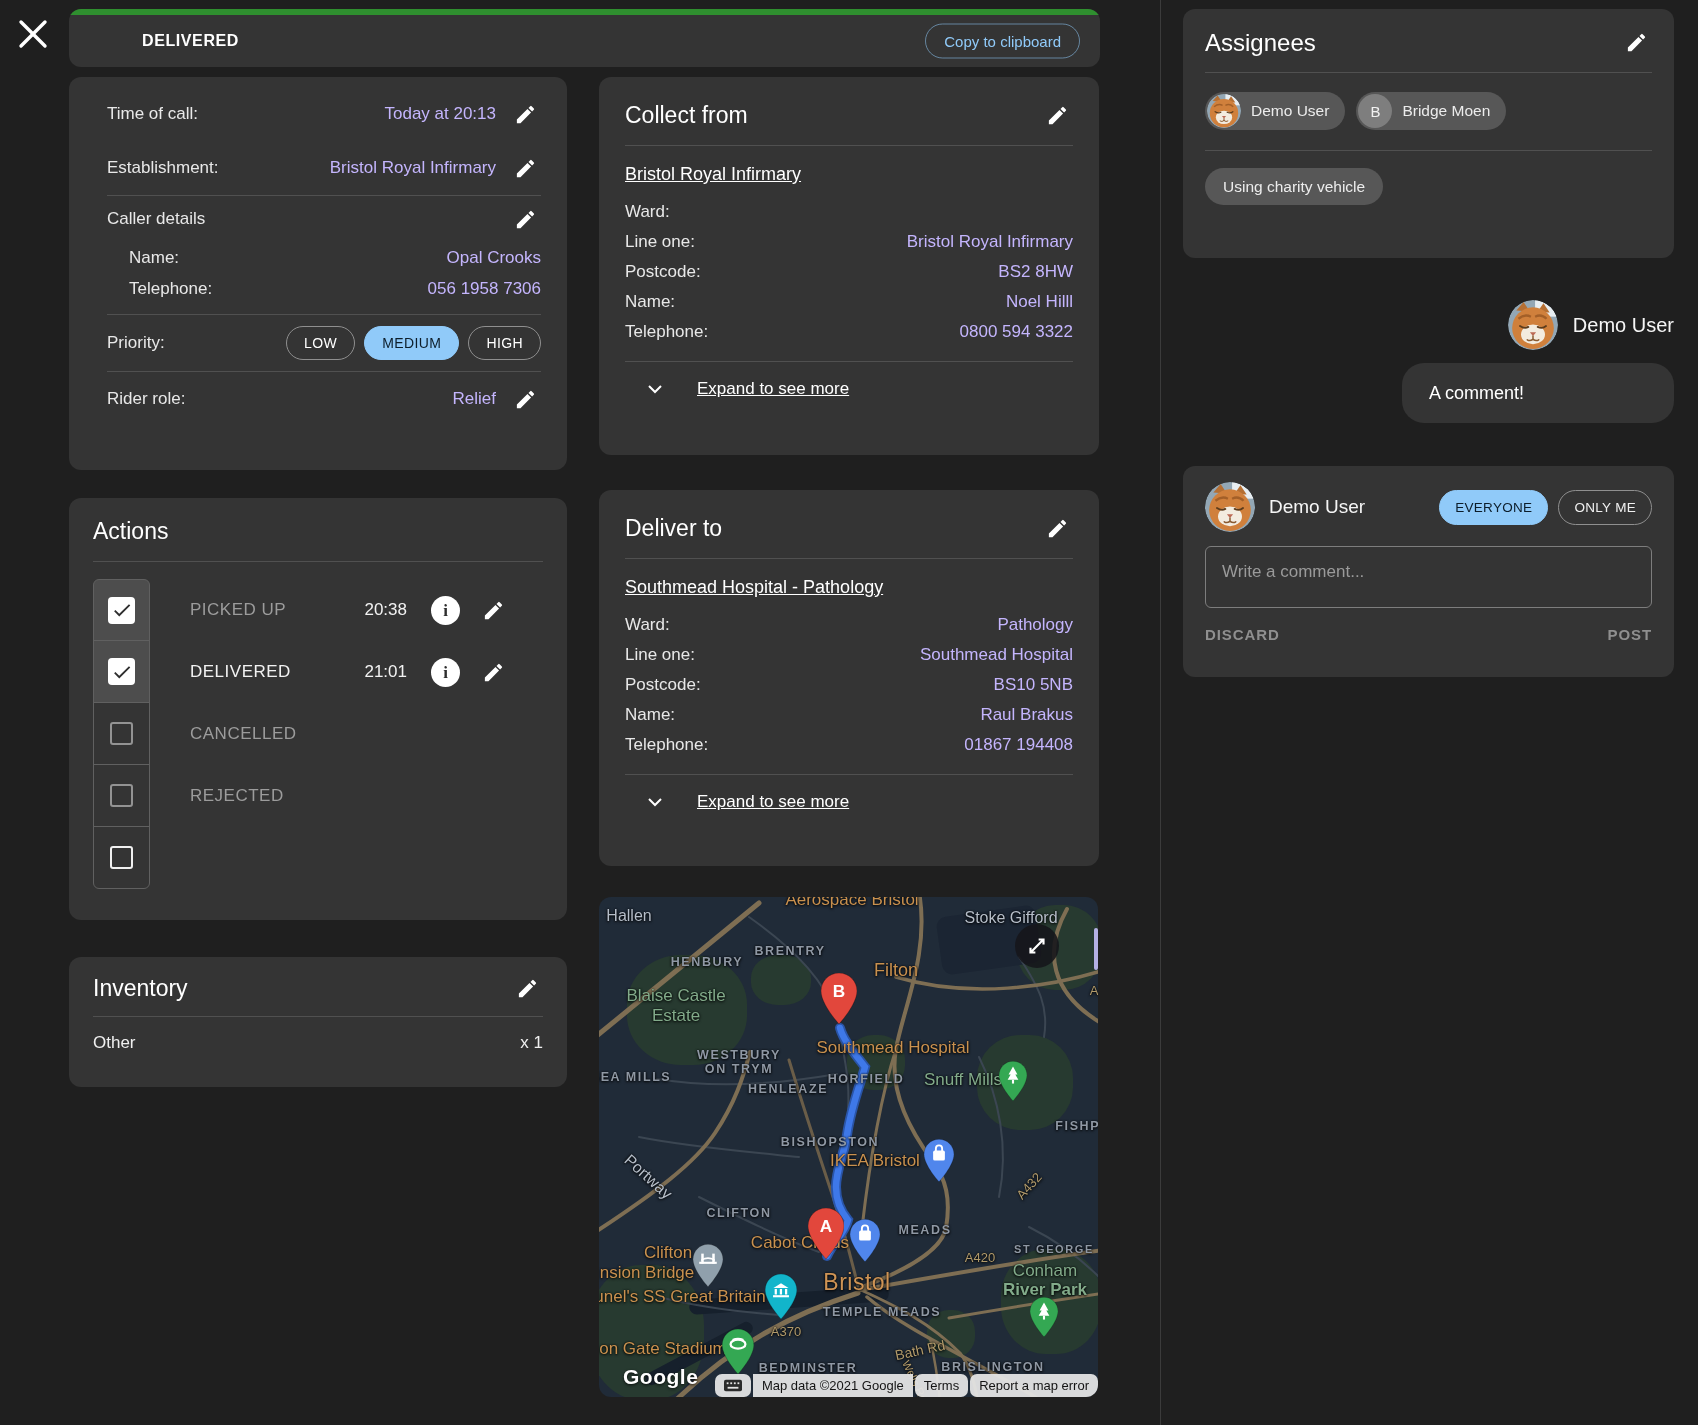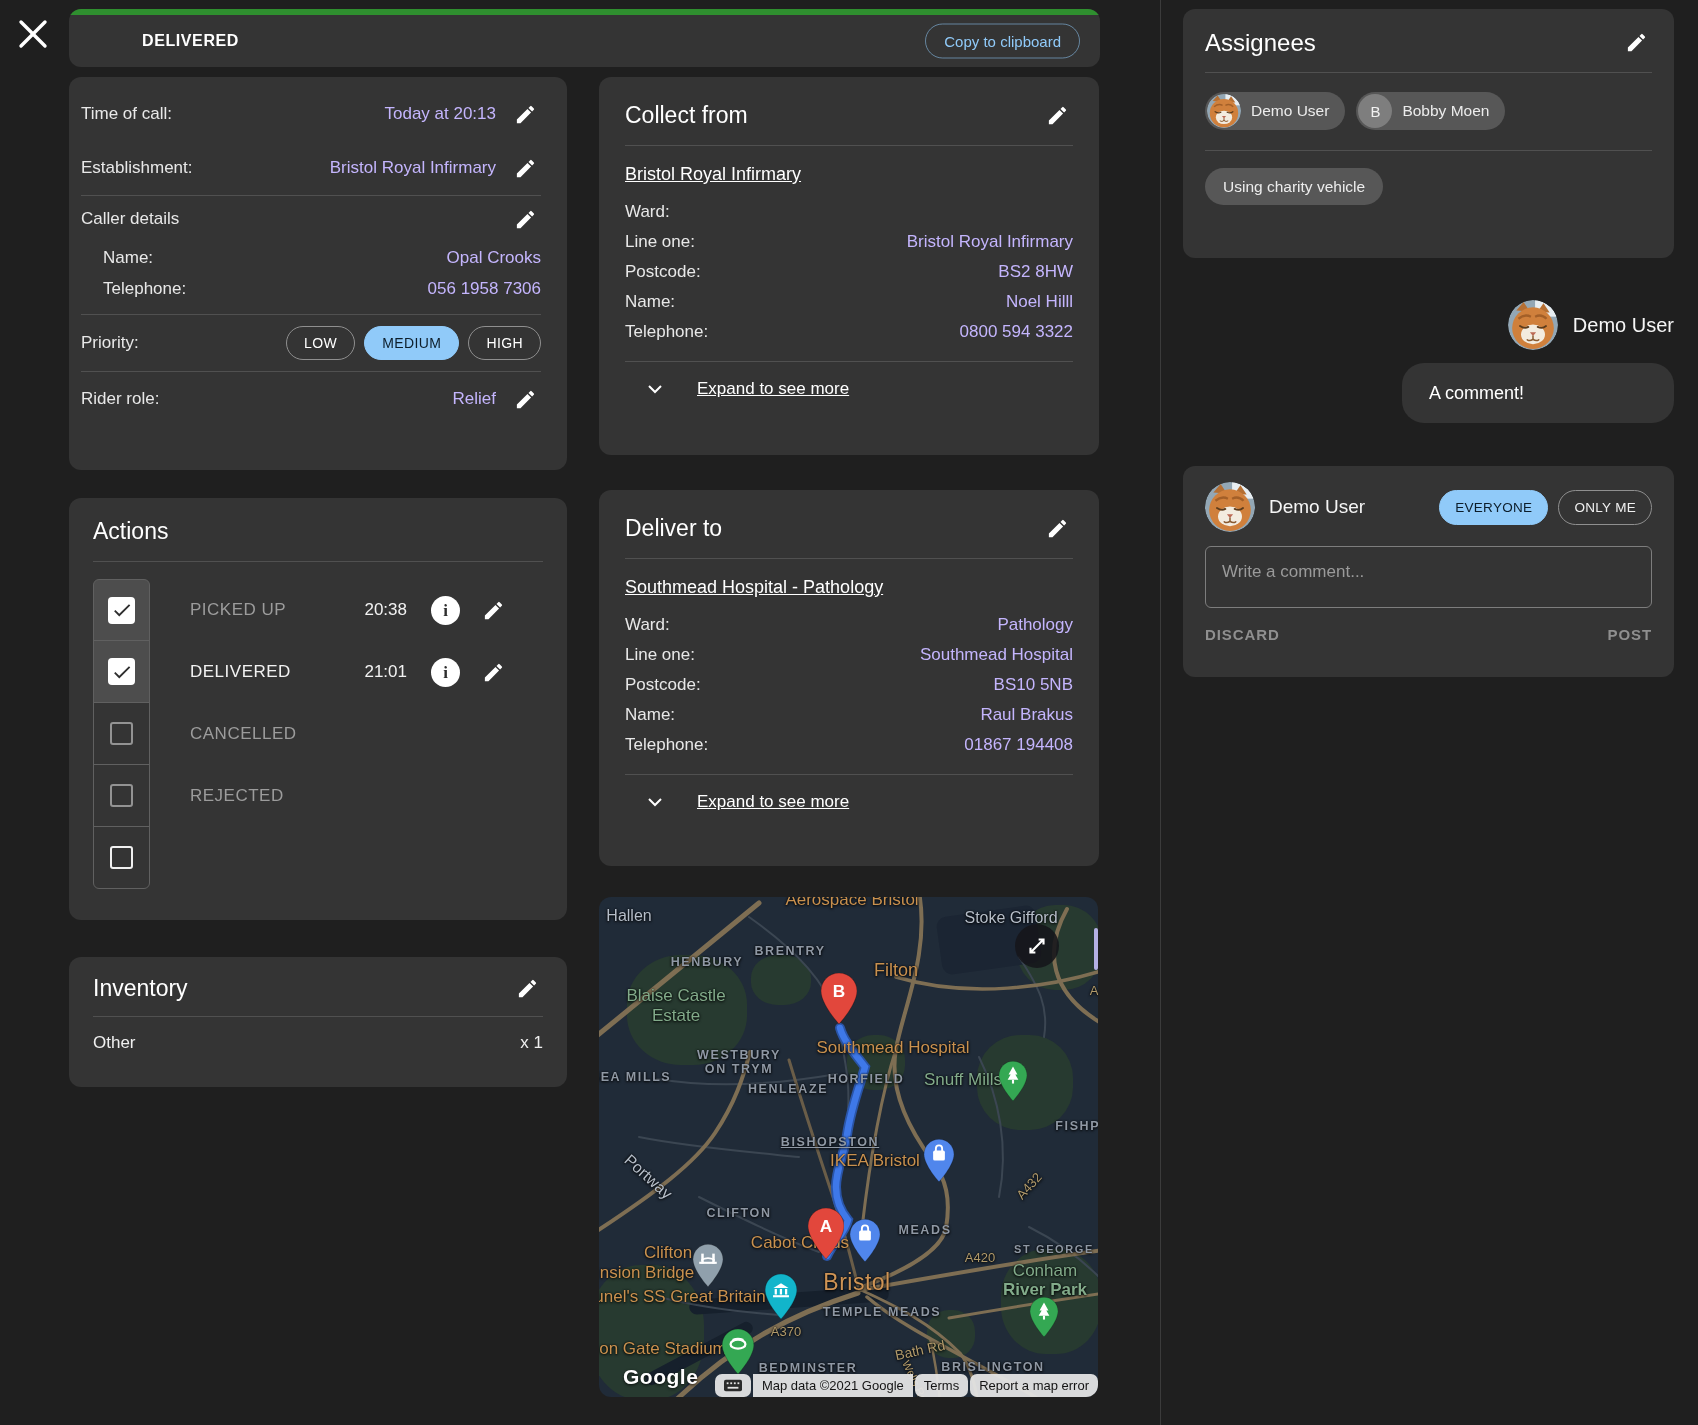--- a/index.html
+++ b/index.html
@@ -21,21 +21,21 @@
   #close-x svg { width:36px; height:36px; stroke:#ffffff; stroke-width:3.4; stroke-linecap:round; }
   #header-card { left:69px; top:9px; width:1031px; height:58px; overflow:hidden; }
   #header-progress { position:absolute; left:0; top:0; right:0; height:6px; background:#2f8f2f; }
   #header-inner { position:absolute; left:0; top:6px; right:0; bottom:0; display:flex; align-items:center; }
   #header-status { margin-left:73px; font-size:16px; font-weight:700; letter-spacing:.6px; color:#ffffff; }
   #copy-btn { position:absolute; right:20px; top:50%; transform:translateY(-50%);
     background:transparent; border:1px solid rgba(144,202,249,.55); color:#90caf9;
     font-size:15px; padding:8px 18px; border-radius:20px; cursor:pointer; font-family:inherit; }
 
   
-  #call-card { left:69px; top:77px; width:498px; height:393px; padding:10px 26px 0 12px; }
+  #call-card { left:69px; top:77px; width:498px; height:393px; padding:10px 26px 0 38px; }
   #call-card .frow { height:54px; }
   #call-card .frow .lbl { flex:0 0 auto; }
   #call-card .frow .val { margin-left:auto; }
   #call-card .frow .pencil-btn { margin-left:14px; }
   .sub-row { height:31px; padding-left:22px; display:flex; align-items:center; }
   .sub-row .val { margin-left:auto; }
   #caller-head { height:46px; }
   #caller-head .pencil-btn { margin-left:auto; }
   .chip { border:1px solid #8f8f8f; border-radius:18px; background:transparent; color:#ffffff;
     font-size:14px; letter-spacing:.4px; padding:8px 17px; cursor:pointer; font-family:inherit; }
@@ -457,21 +457,21 @@
       <div class="map-label ml-nature" style="left: 77px; top: 99px; transform: translate(-50%, -50%);">Blaise Castle</div>
       <div class="map-label ml-nature" style="left: 77px; top: 119px; transform: translate(-50%, -50%);">Estate</div>
       <div class="map-label ml-place" style="left: 294px; top: 151px; transform: translate(-50%, -50%);">Southmead Hospital</div>
       <div class="map-label ml-area" style="left: 140px; top: 158px; transform: translate(-50%, -50%);">WESTBURY</div>
       <div class="map-label ml-area" style="left: 140px; top: 172px; transform: translate(-50%, -50%);">ON TRYM</div>
       <div class="map-label ml-area" style="left: 32px; top: 180px; transform: translate(-50%, -50%);">SEA MILLS</div>
       <div class="map-label ml-area" style="left: 267px; top: 182px; transform: translate(-50%, -50%);">HORFIELD</div>
       <div class="map-label ml-nature" style="left: 364px; top: 183px; transform: translate(-50%, -50%);">Snuff Mills</div>
       <div class="map-label ml-area" style="left: 189px; top: 192px; transform: translate(-50%, -50%);">HENLEAZE</div>
       <div class="map-label ml-area" style="left: 500px; top: 229px; transform: translate(-50%, -50%);">FISHPONDS</div>
-      <div class="map-label ml-area" style="left: 231px; top: 245px; transform: translate(-50%, -50%); text-decoration: underline;">BISHOPSTON</div>
+      <div class="map-label ml-area" style="left: 231px; top: 245px; transform: translate(-50%, -50%);">BISHOPSTON</div>
       <div class="map-label ml-place" style="left: 276px; top: 264px; transform: translate(-50%, -50%);">IKEA Bristol</div>
       <div class="map-label ml-town" style="left: 49px; top: 280px; transform: translate(-50%, -50%) rotate(42deg);">Portway</div>
       <div class="map-label ml-road" style="left: 430px; top: 289px; transform: translate(-50%, -50%) rotate(-48deg);">A432</div>
       <div class="map-label ml-area" style="left: 140px; top: 316px; transform: translate(-50%, -50%);">CLIFTON</div>
       <div class="map-label ml-area" style="left: 326px; top: 333px; transform: translate(-50%, -50%);">MEADS</div>
       <div class="map-label ml-place" style="left: 201px; top: 346px; transform: translate(-50%, -50%);">Cabot Circus</div>
       <div class="map-label ml-road" style="left: 381px; top: 360px; transform: translate(-50%, -50%);">A420</div>
       <div class="map-label ml-area" style="left: 455px; top: 352px; transform: translate(-50%, -50%); font-size: 11px;">ST GEORGE</div>
       <div class="map-label ml-place" style="left: 69px; top: 356px; transform: translate(-50%, -50%);">Clifton</div>
       <div class="map-label ml-place" style="left: 48px; top: 376px; transform: translate(-50%, -50%);">nsion Bridge</div>
@@ -607,21 +607,21 @@
     <path d="M11.5 25 q4.5 3 8 .8" stroke="#5d3c1c" stroke-width="1.8" fill="none" stroke-linecap="round"></path>
     <path d="M28.5 25.8 q4.5 2.2 8 -.8" stroke="#5d3c1c" stroke-width="1.8" fill="none" stroke-linecap="round"></path>
     <path d="M21 31 h6 l-3 3.6 Z" fill="#bc6a55"></path>
     <path d="M24 34.6 v3 M24 37.6 q-3 2.4 -5.5 .6 M24 37.6 q3 2.4 5.5 .6" stroke="#8a5a30" stroke-width="1.4" fill="none" stroke-linecap="round"></path>
   </g>
           </svg></span>
       <span class="pc-name">Demo User</span>
     </div>
     <div class="person-chip">
       <span class="b-avatar">B</span>
-      <span class="pc-name">Bobby Moen</span>
+      <span class="pc-name">Bridge Moen</span>
     </div>
   </div>
   <div class="divider" style="margin-top:20px"></div>
   <span class="tag-chip">Using charity vehicle</span>
 </div>
 
 <div id="thread">
   <div class="who">
     <span class="avatar cat-avatar"><svg viewBox="0 0 48 48" width="100%" height="100%">
   <defs>

